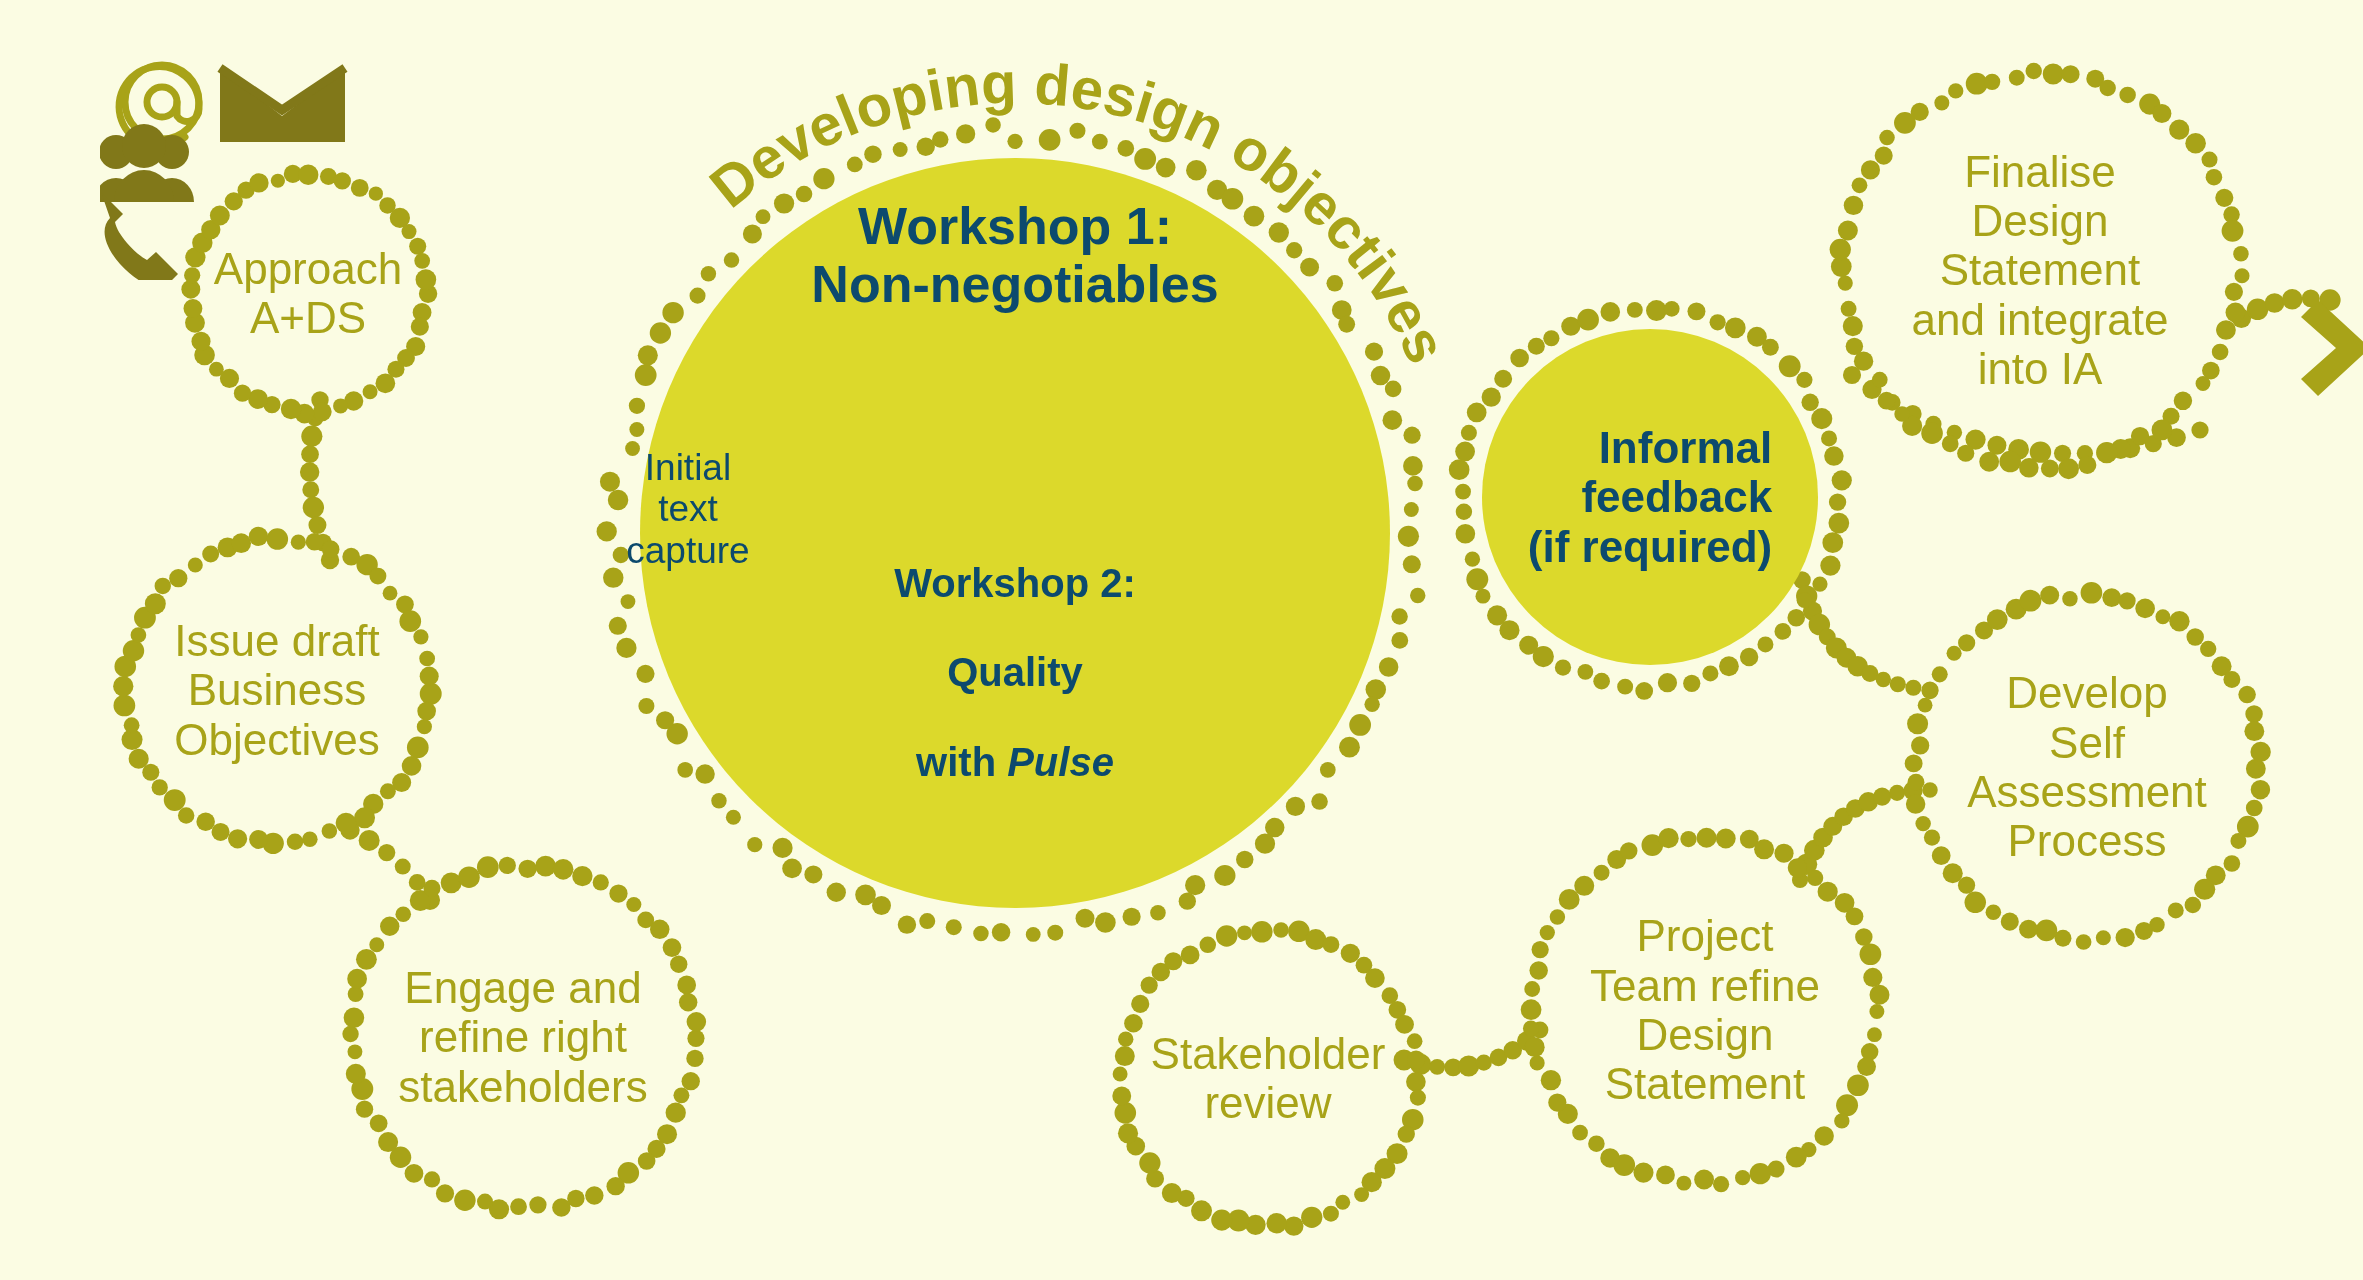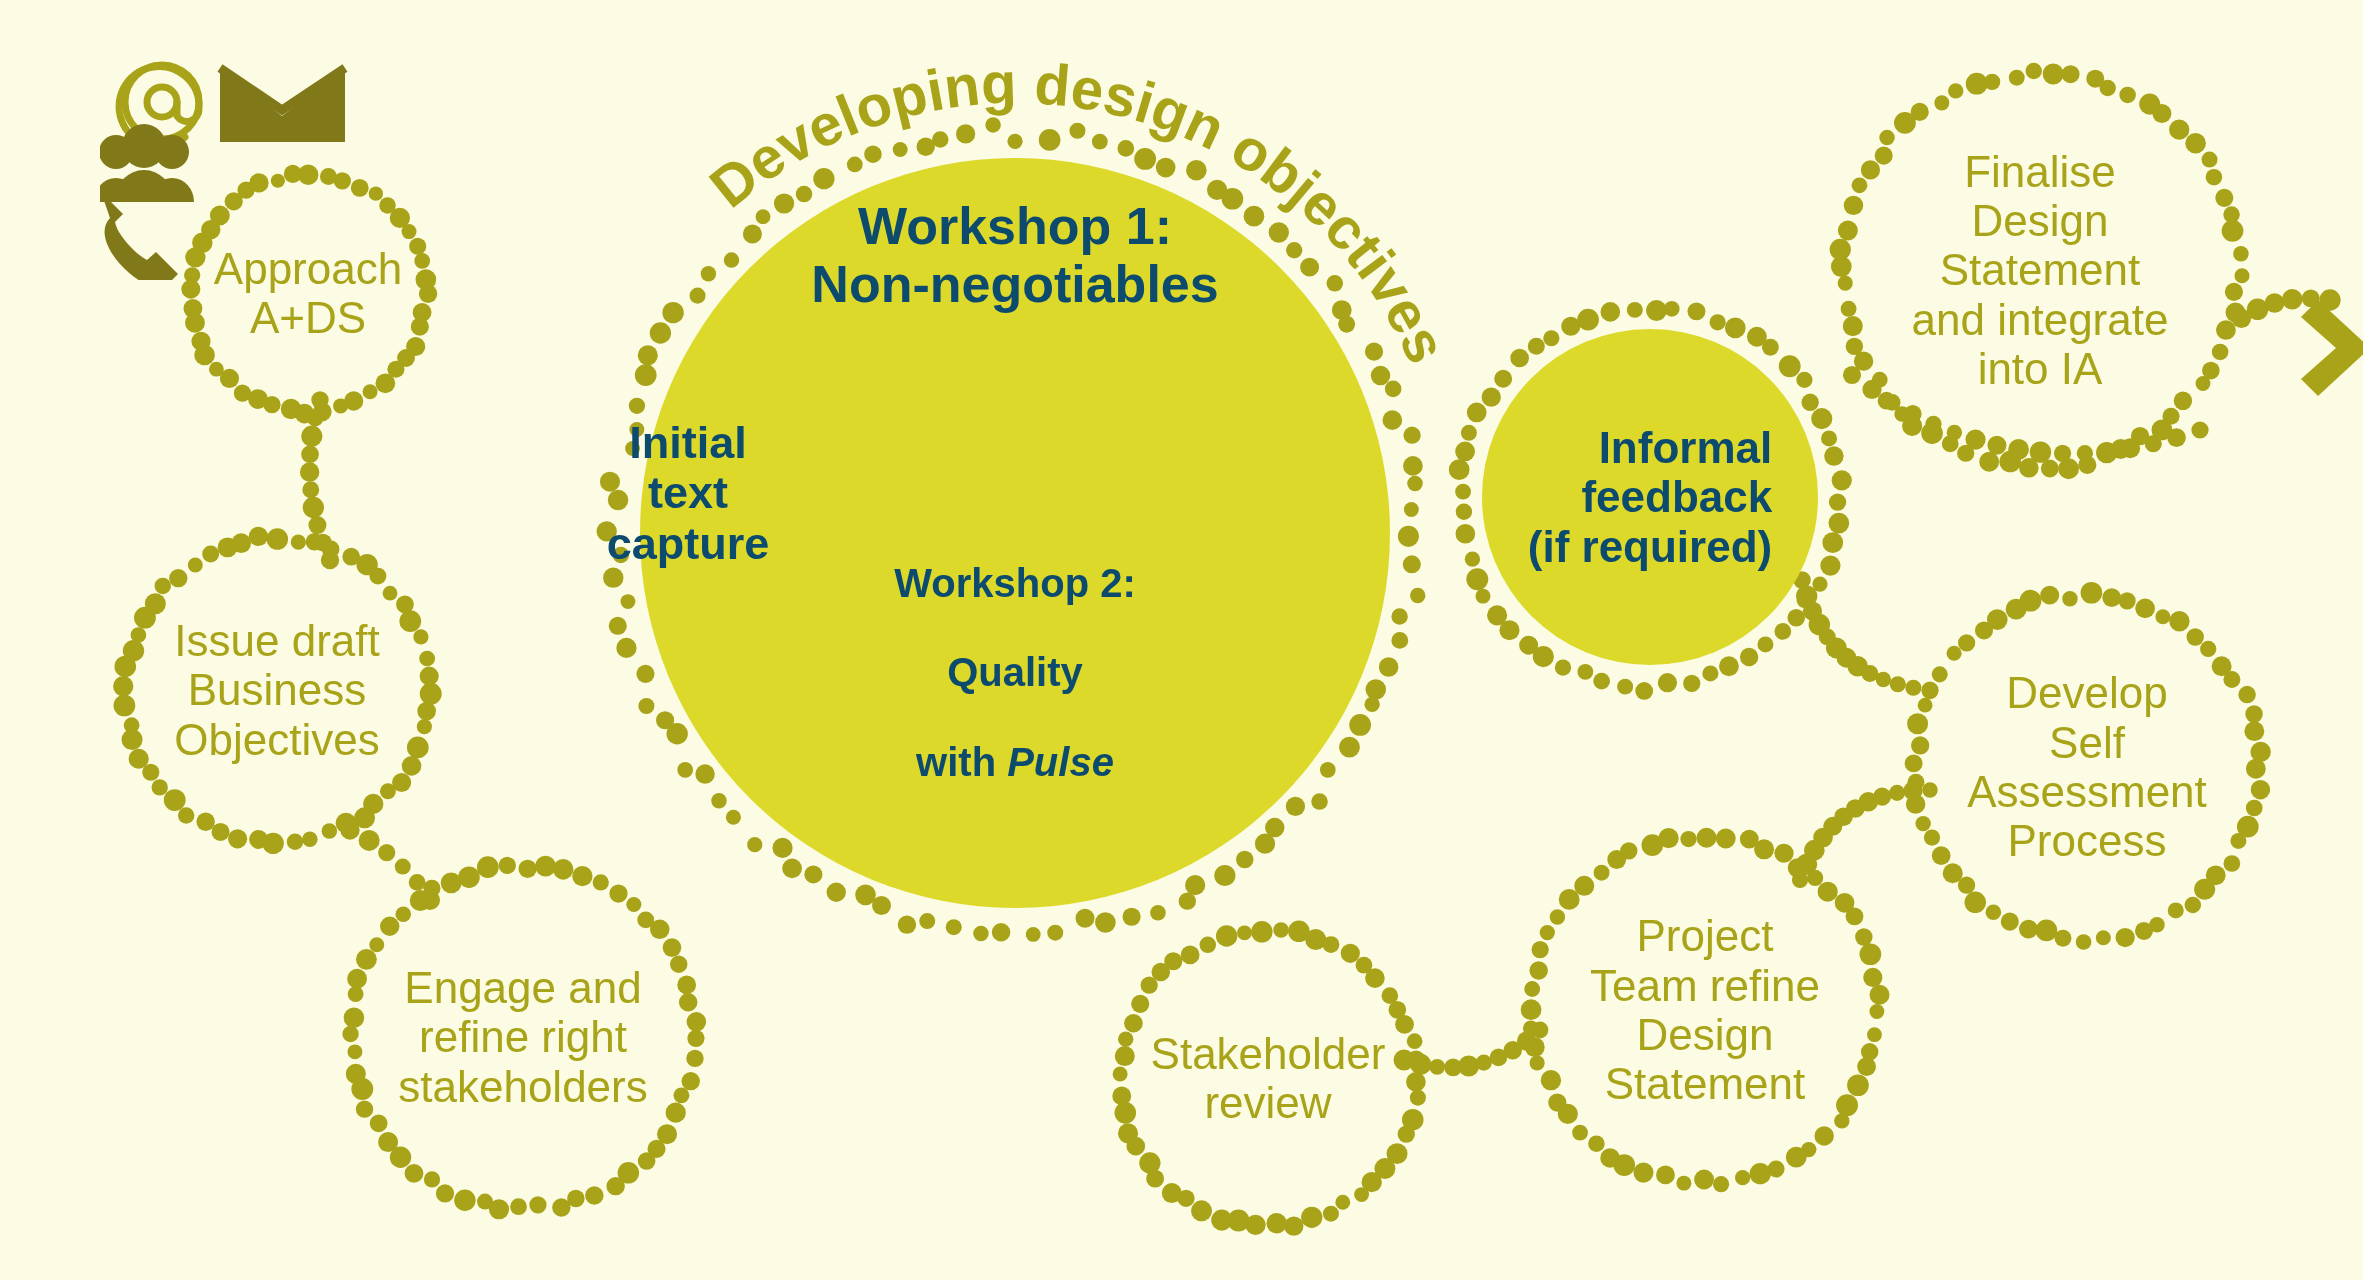--- a/index.html
+++ b/index.html
@@ -726,21 +726,21 @@
 
       <g fill="#817819">
         <path d="M10 168 c-10 10 -6 28 10 46 c18 20 38 28 49 19 l9 -9 l-22 -22 l-9 8 c-6 -3 -14 -10 -20 -17 c-6 -7 -11 -15 -12 -21 l8 -8 l-22 -22 z"></path>
       </g>
     </svg>
   </div>
 
   <div class="center-wrap node-label filled-label" style="left:1015px; top:255px; width:640px; font-size:52px; font-weight:bold;">Workshop 1:
 Non-negotiables</div>
 
-  <div class="center-wrap node-label filled-label" style="left:688px; top:494px; width:210px; font-size:45px; font-weight:bold;">Initial
+  <div class="center-wrap node-label filled-label" style="left:688px; top:509px; width:210px; font-size:37px; font-weight:normal;">Initial
 text
 capture</div>
 
   <div class="center-wrap node-label filled-label" style="left:1015px; top:673px; width:560px; font-size:40px; font-weight:bold;">
     <div>Workshop 2:</div>
     <div>Quality</div>
     <div><span>with </span><i>Pulse</i></div>
   </div>
 
   <div id="node-labels">

